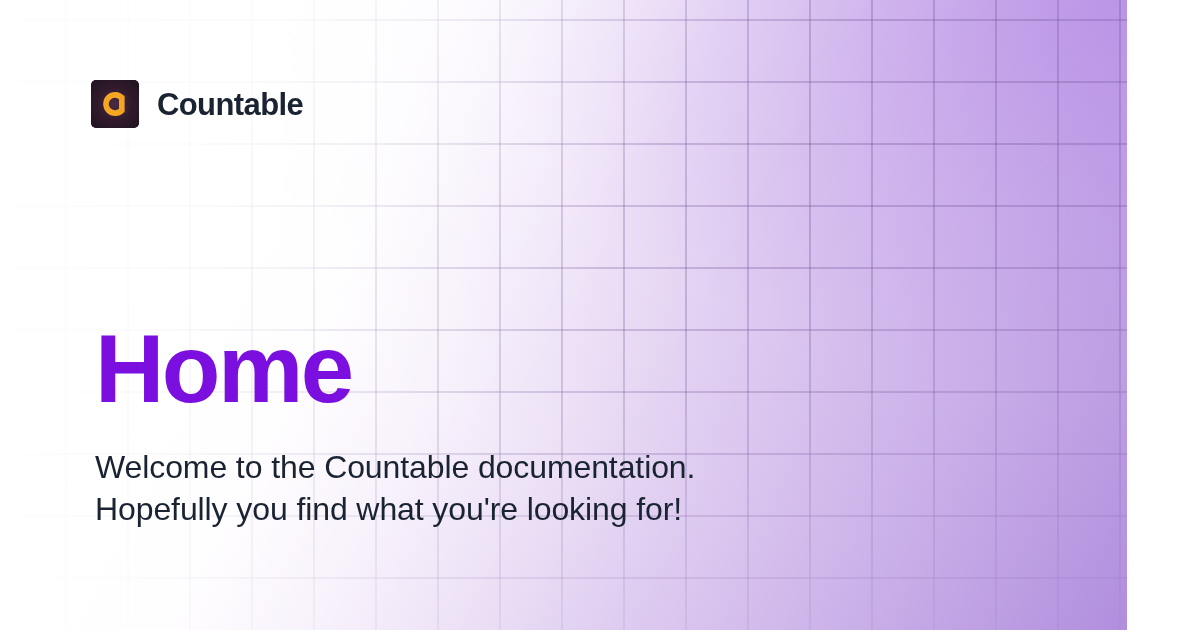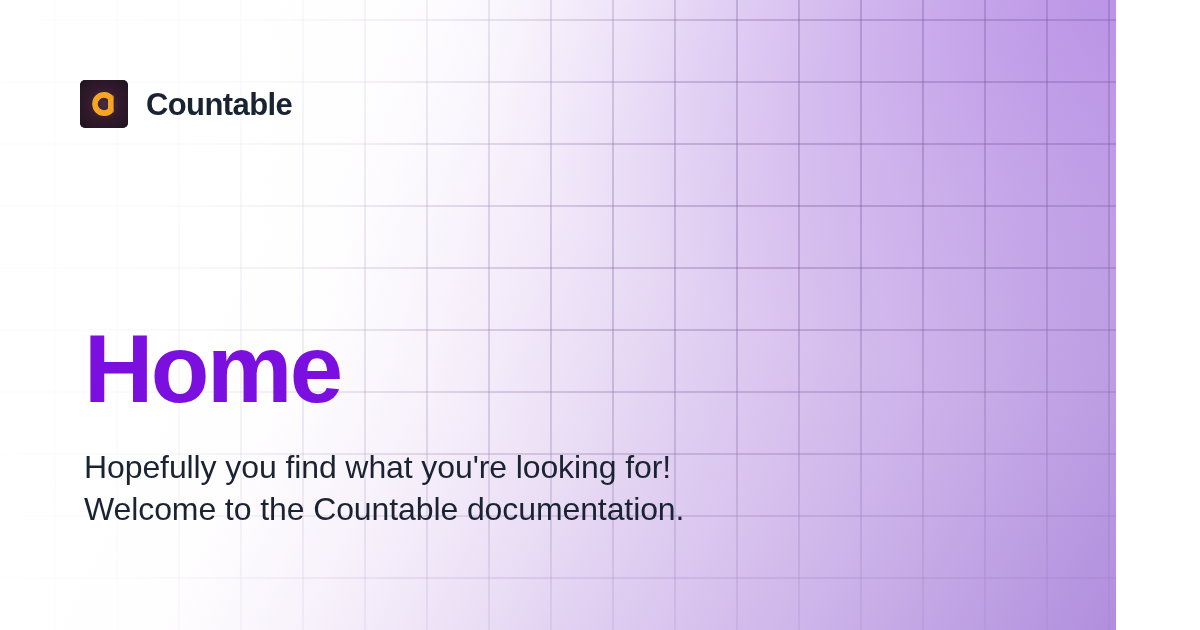--- a/index.html
+++ b/index.html
@@ -12,20 +12,21 @@
     font-family: "Liberation Sans", sans-serif;
     -webkit-font-smoothing: antialiased;
   }
 
   .og-card {
     position: relative;
     width: 1116px;
     height: 630px;
     overflow: hidden;
     background: #ffffff;
+    margin-left: 11px;
   }
 
   
   .bg-gradient {
     position: absolute;
     inset: 0;
     background:
       linear-gradient(118deg,
         #ffffff 0%,
         #ffffff 24%,
@@ -177,18 +178,18 @@
         <path d="M33.2 16.1a12 12 0 1 0 0 15.8l-5.0-3.4a6.2 6.2 0 1 1 0-9.0z" fill="#f5a623"></path>
         <path d="M28.0 19.2 L33.6 15.6 L33.6 32.4 L28.0 28.8 Z" fill="#f5a623"></path>
       </svg>
     </div>
     <div class="brand-name">Countable</div>
   </div>
 
   <div class="content">
     <h1 class="page-title">Home</h1>
     <p class="page-subtitle">
+      <span class="line">Welcome to the Countable documentation.</span>
       <span class="line">Hopefully you find what you're looking for!</span>
-      <span class="line">Welcome to the Countable documentation.</span>
     </p>
   </div>
 
 </div>
 
 </body></html>

